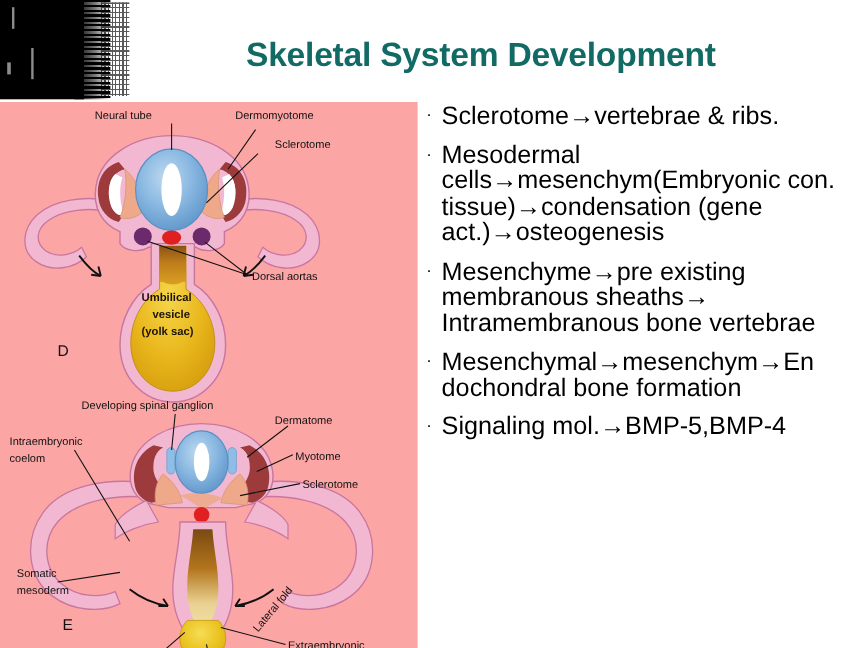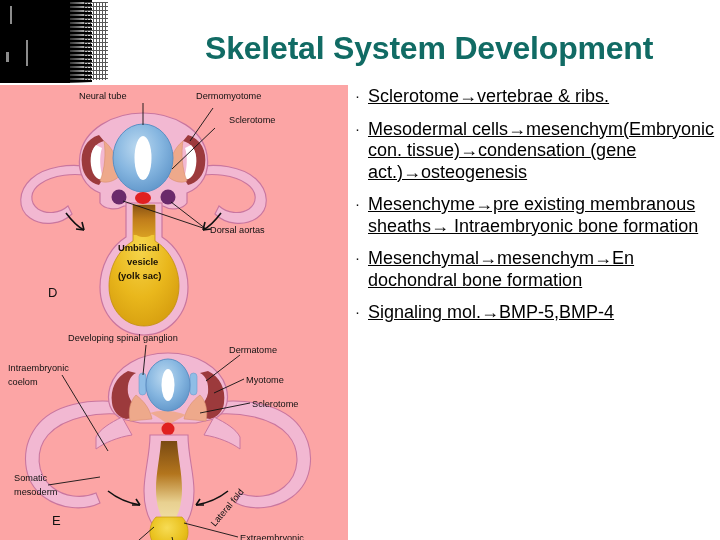--- a/index.html
+++ b/index.html
@@ -52,21 +52,21 @@
     position: absolute;
     background: rgba(255,255,255,.55);
   }
 
   
   #slide-title {
     position: absolute;
     left: 205px;
     top: 31px;
     width: 500px;
-    font-size: 32px;
+    font-size: 28px;
     font-weight: bold;
     letter-spacing: -0.2px;
     line-height: 1.1;
     white-space: nowrap;
   }
 
   
   #bullet-list {
     position: absolute;
     left: 355px;
@@ -81,24 +81,23 @@
   .bullet-mark {
     width: 13px;
     flex: 0 0 13px;
     font-size: 15px;
     line-height: 21px;
     color: #111;
     transform: translateY(-1px);
   }
   .bullet-text {
     flex: 1 1 auto;
-    font-size: 18px;
+    font-size: 21px;
     line-height: 21.5px;
     word-break: break-word;
-    text-decoration: underline;
   }
 
   
   #figure-panel {
     position: absolute;
     left: 0;
     top: 85px;
     width: 348px;
     height: 457px;
     background: #fca5a5;
@@ -149,21 +148,21 @@
     <div class="bullet-text">Sclerotome→vertebrae &amp; ribs.</div>
   </div>
 
   <div class="bullet-row">
     <div class="bullet-mark">·</div>
     <div class="bullet-text">Mesodermal cells→mesenchym(Embryonic con. tissue)→condensation (gene act.)→osteogenesis</div>
   </div>
 
   <div class="bullet-row">
     <div class="bullet-mark">·</div>
-    <div class="bullet-text">Mesenchyme→pre existing membranous sheaths→ Intraembryonic bone formation</div>
+    <div class="bullet-text">Mesenchyme→pre existing membranous sheaths→ Intramembranous bone vertebrae</div>
   </div>
 
   <div class="bullet-row">
     <div class="bullet-mark">·</div>
     <div class="bullet-text">Mesenchymal→mesenchym→En dochondral bone formation</div>
   </div>
 
   <div class="bullet-row">
     <div class="bullet-mark">·</div>
     <div class="bullet-text">Signaling mol.→BMP-5,BMP-4</div>

